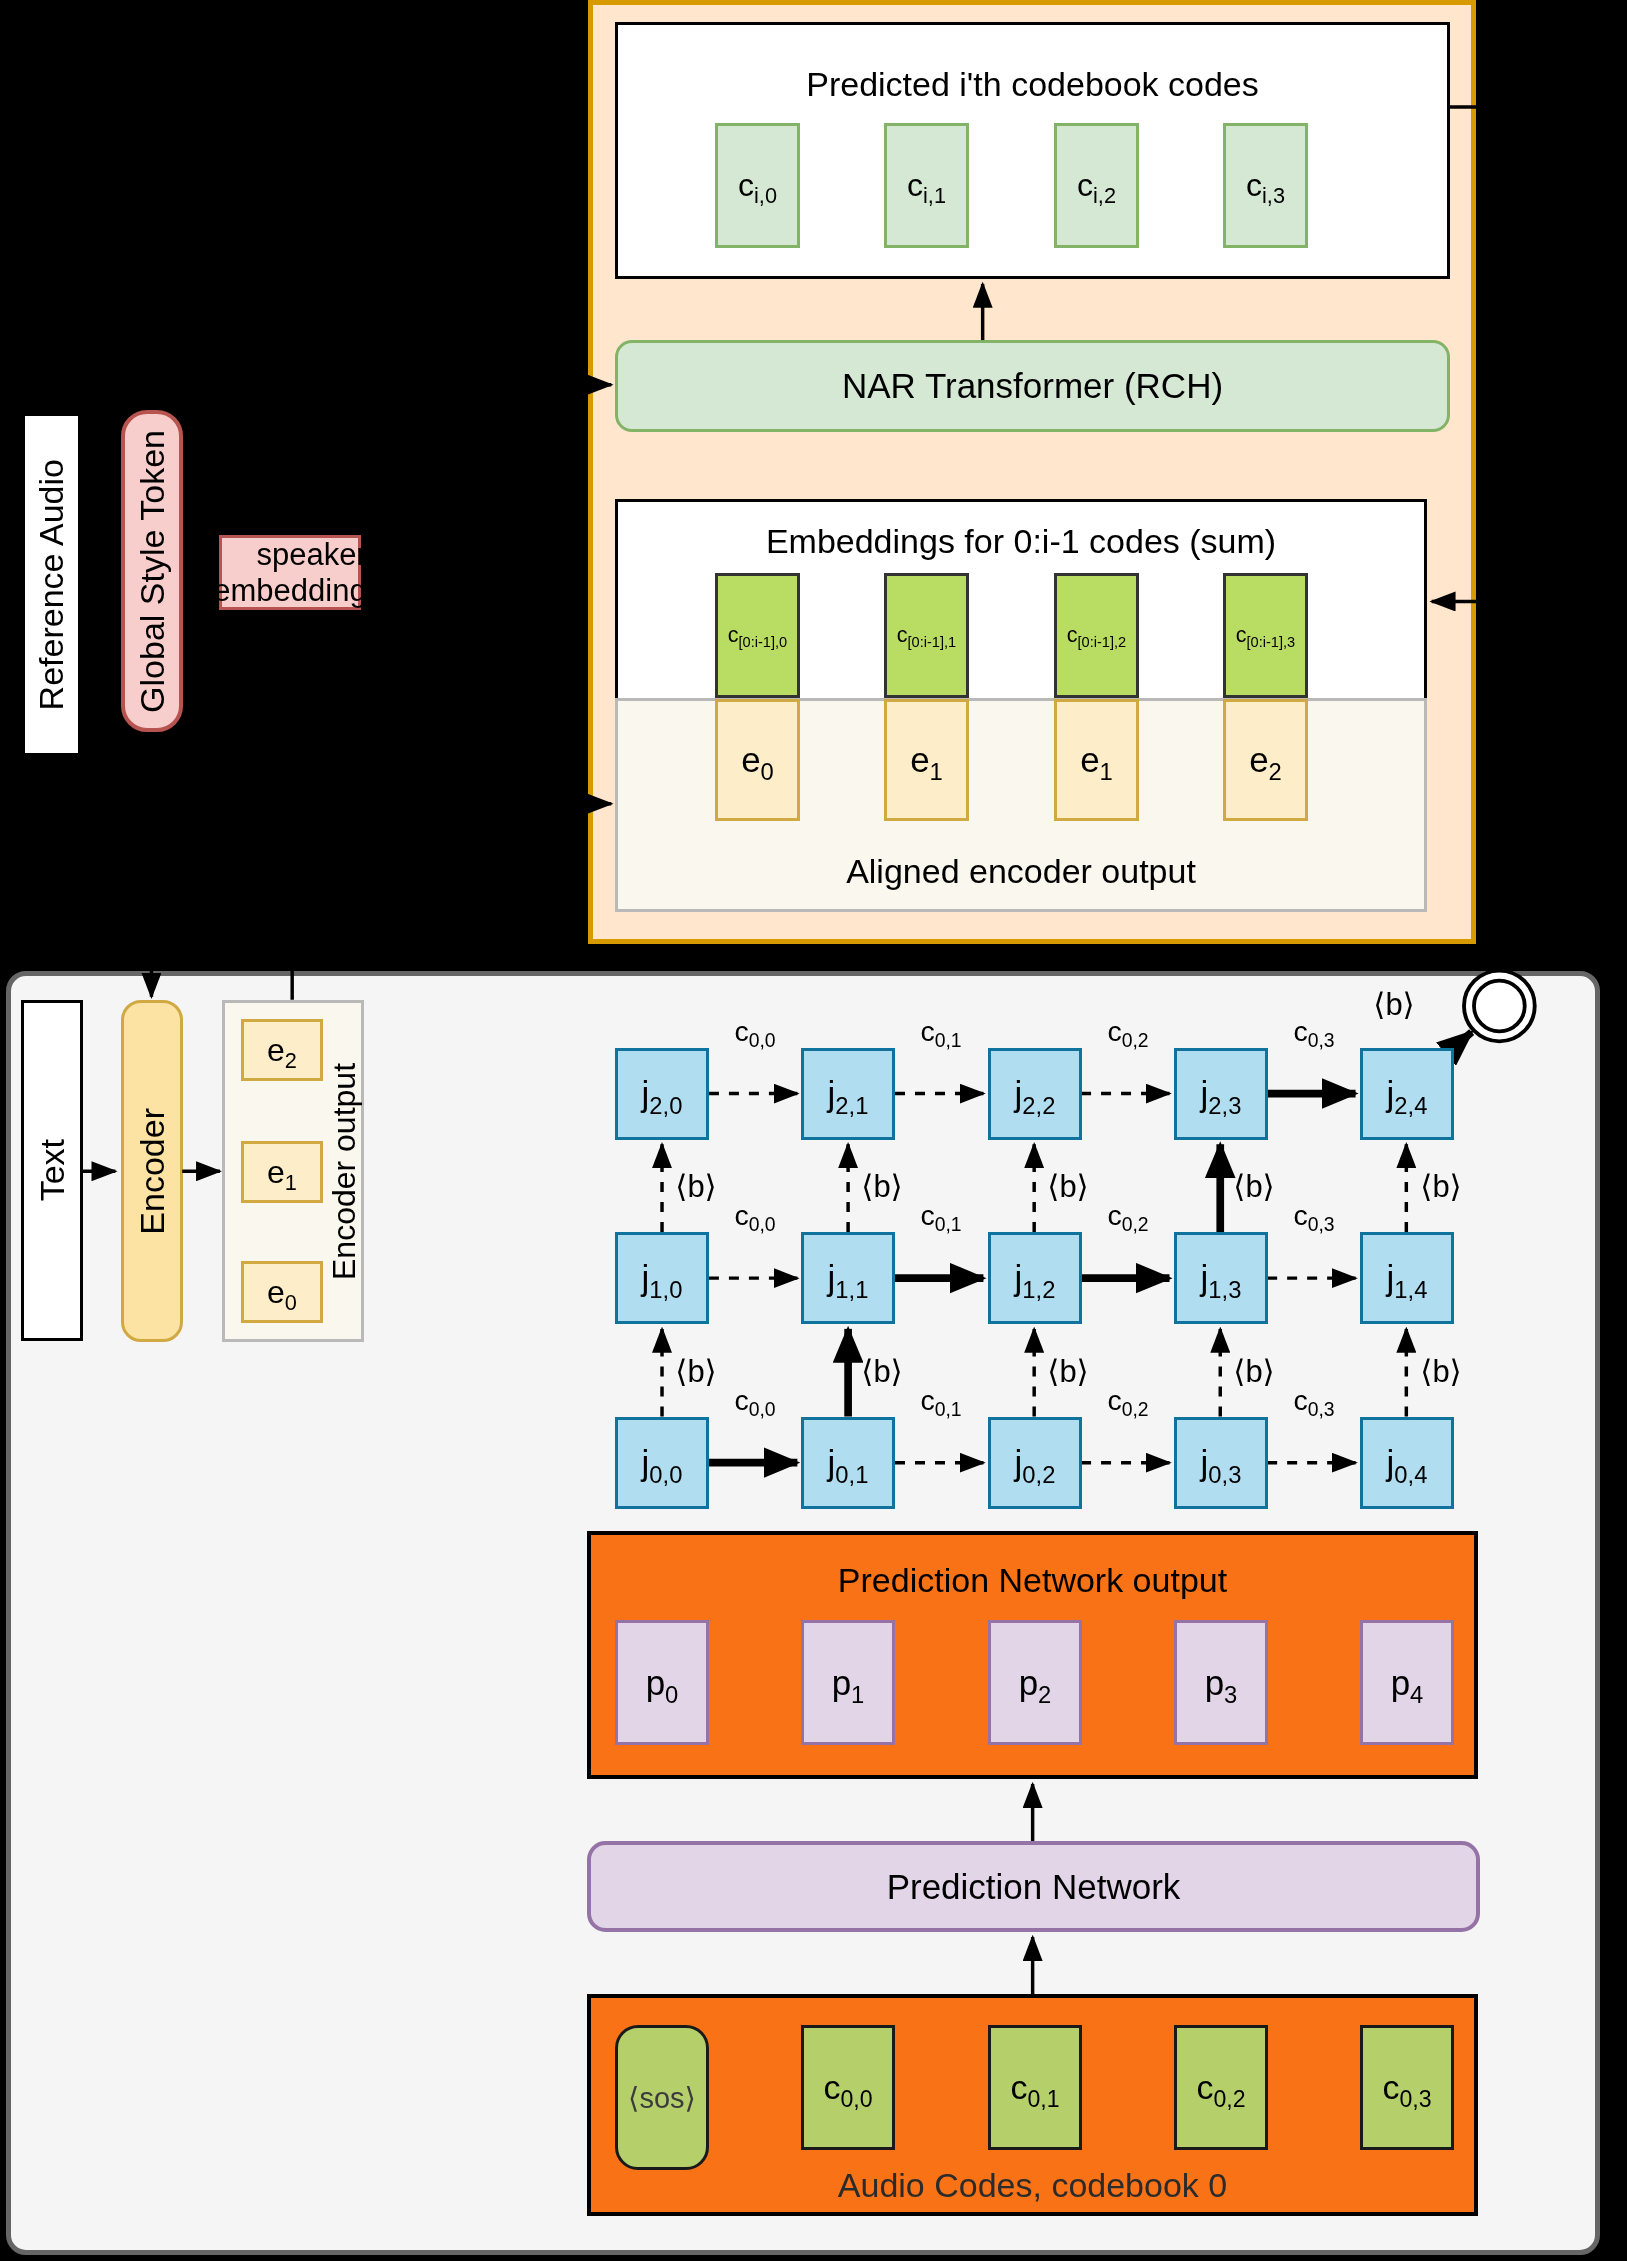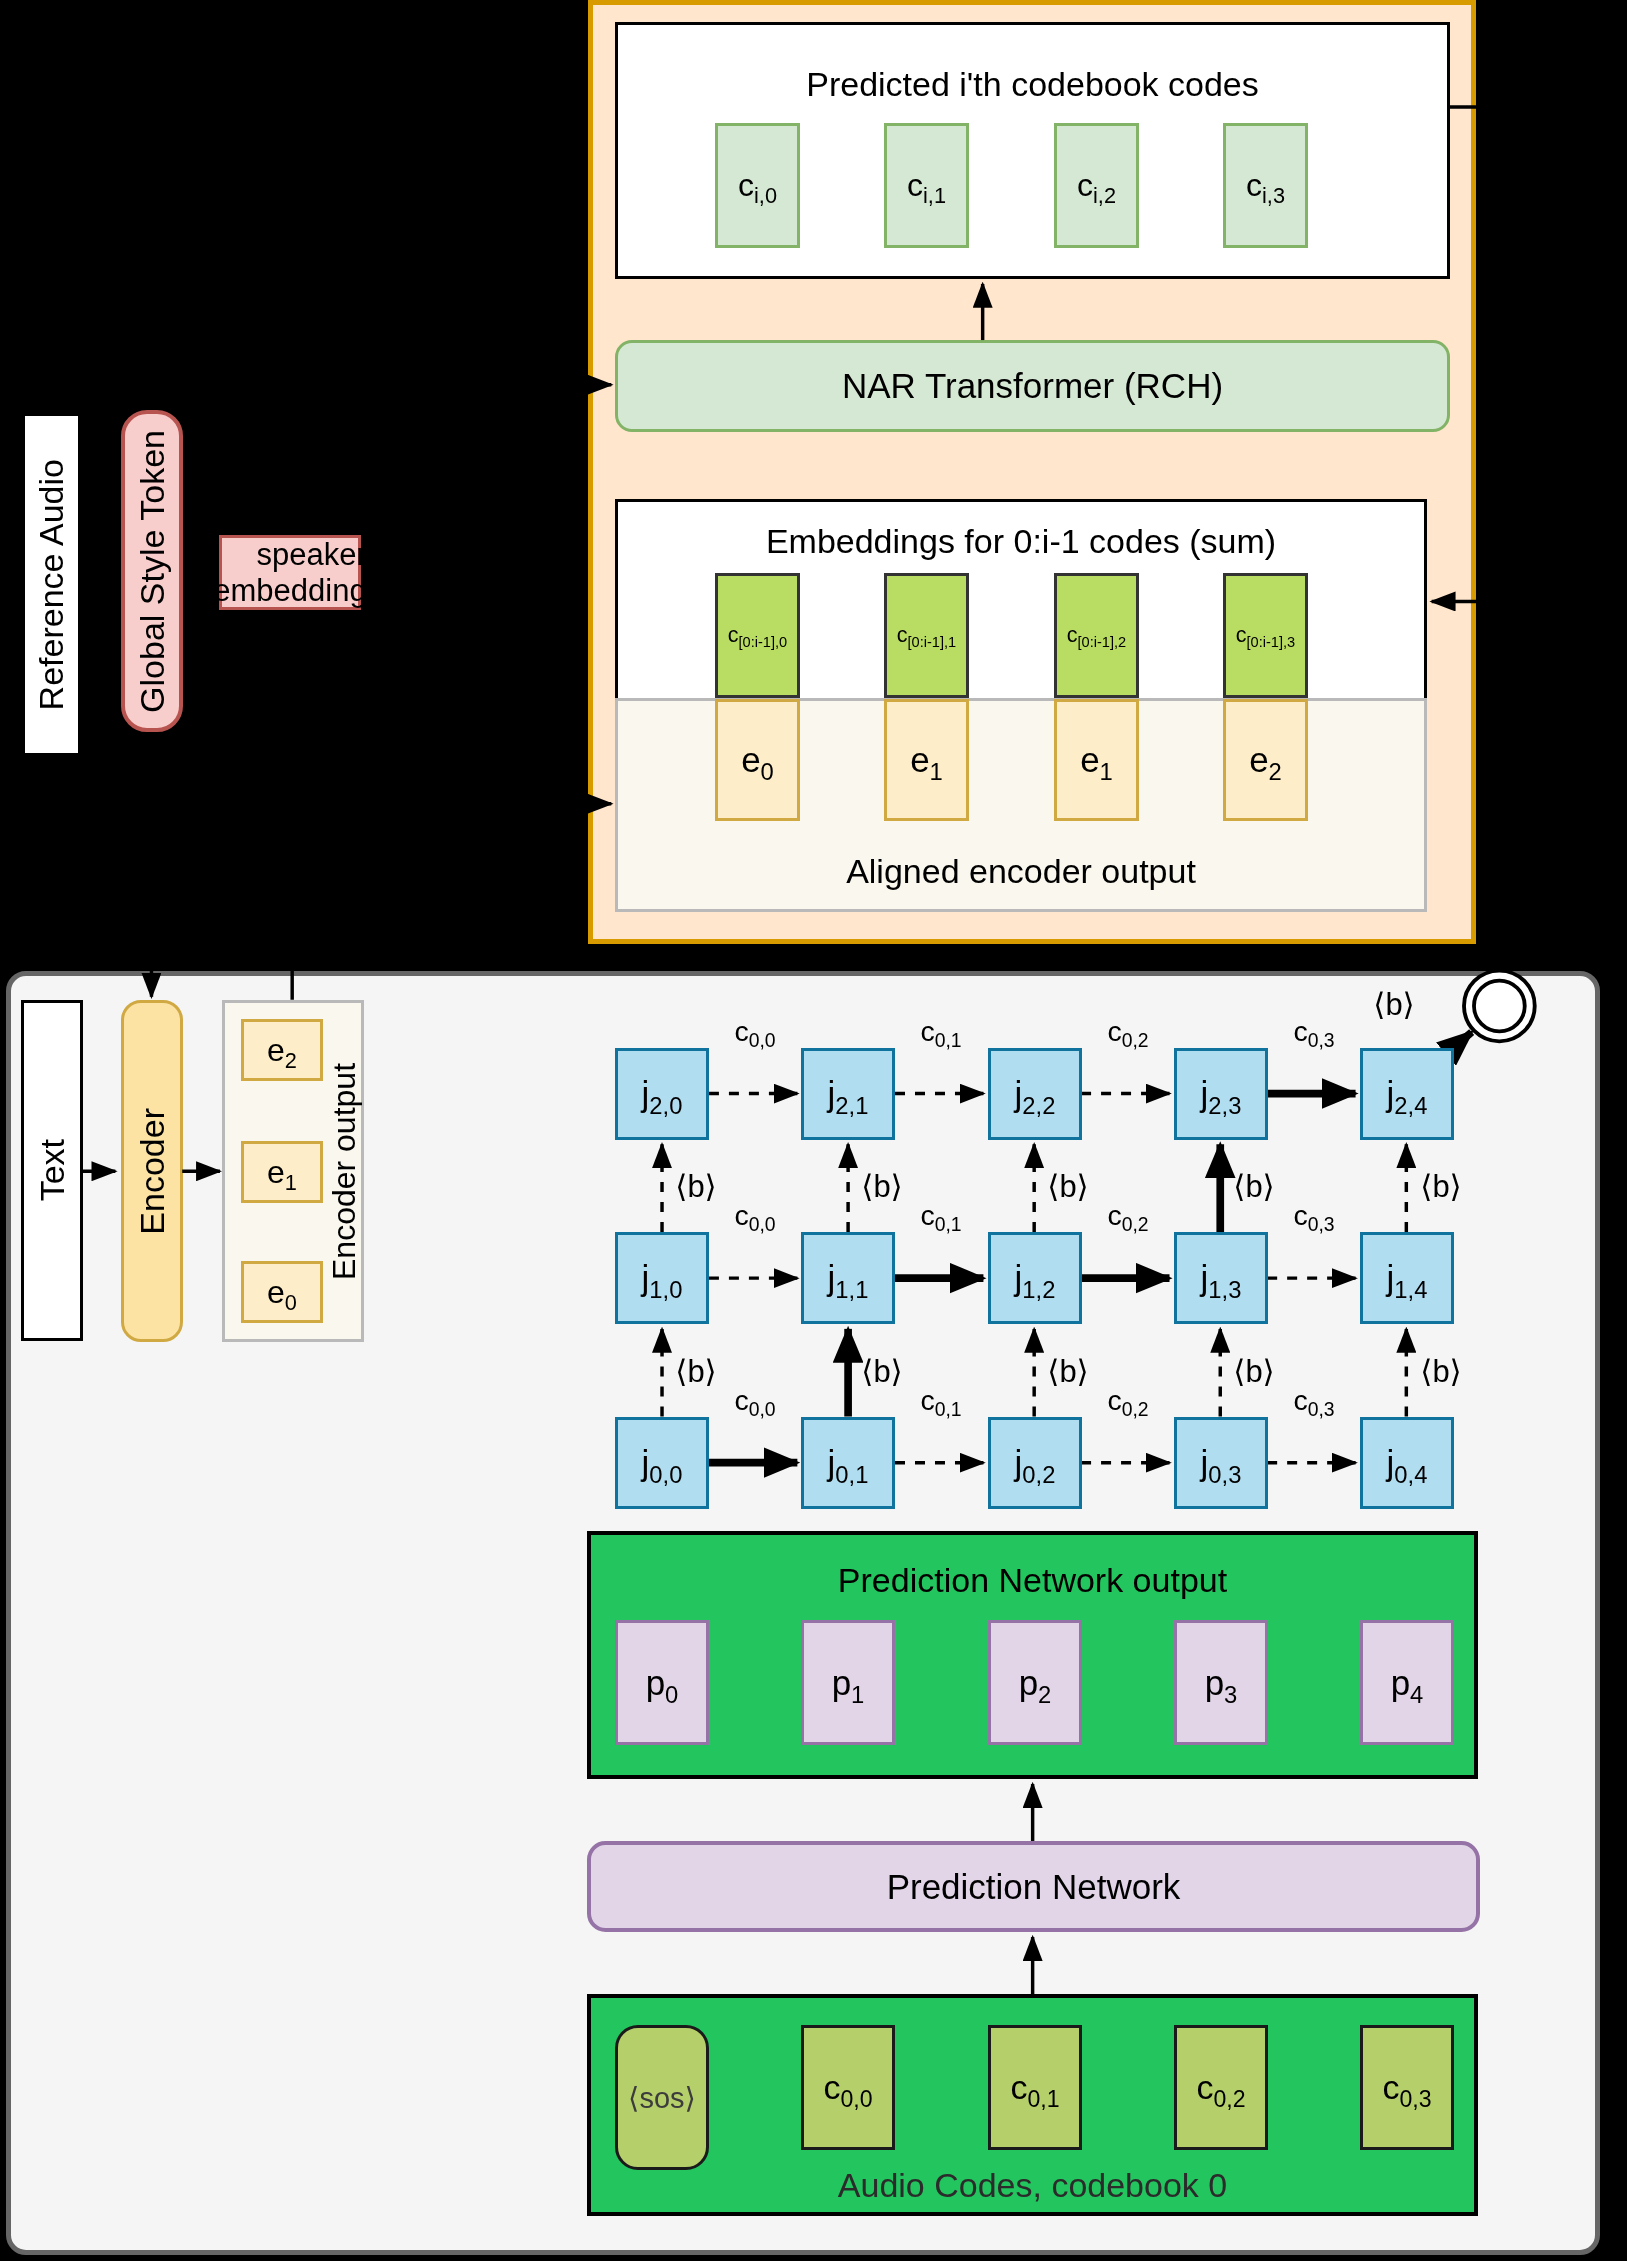--- a/index.html
+++ b/index.html
@@ -9,21 +9,21 @@
   .center{display:flex;align-items:center;justify-content:center;text-align:right;}
   .vtext{writing-mode:vertical-rl;transform:rotate(180deg);white-space:nowrap;}
   sub{font-size:68%;line-height:0;}
 
   
   .orange-panel{background:#ffe6cc;border:5.4px solid #d79b00;}
   .gray-panel{background:#f5f5f5;border:5.4px solid #666666;border-radius:20px;}
 
   
   .whitebox{background:#ffffff;border:3.8px solid #000000;}
-  .thickwhite{background:#22c55e;border:4.6px solid #000000;}
+  .thickwhite{background:#f97316;border:4.6px solid #000000;}
   .greenbox{background:#d5e8d4;border:3.8px solid #82b366;border-radius:17px;}
   .ivorybox{background:#faf8ee;border:3.1px solid #b9b9b9;}
   .pinkbox{background:#f8cecc;border:3.8px solid #b85450;}
   .pinkround{background:#f8cecc;border:4.6px solid #b85450;border-radius:26px;}
   .encoderbox{background:#fce3a4;border:3.8px solid #d0a943;border-radius:20px;}
   .purpleround{background:#e1d5e7;border:4.6px solid #9673a6;border-radius:18.5px;}
 
   
   .cell{position:absolute;box-sizing:border-box;display:flex;align-items:center;justify-content:center;text-align:center;}
   .cell-green{background:#d5e8d4;border:3.1px solid #82b366;font-size:32px;}

